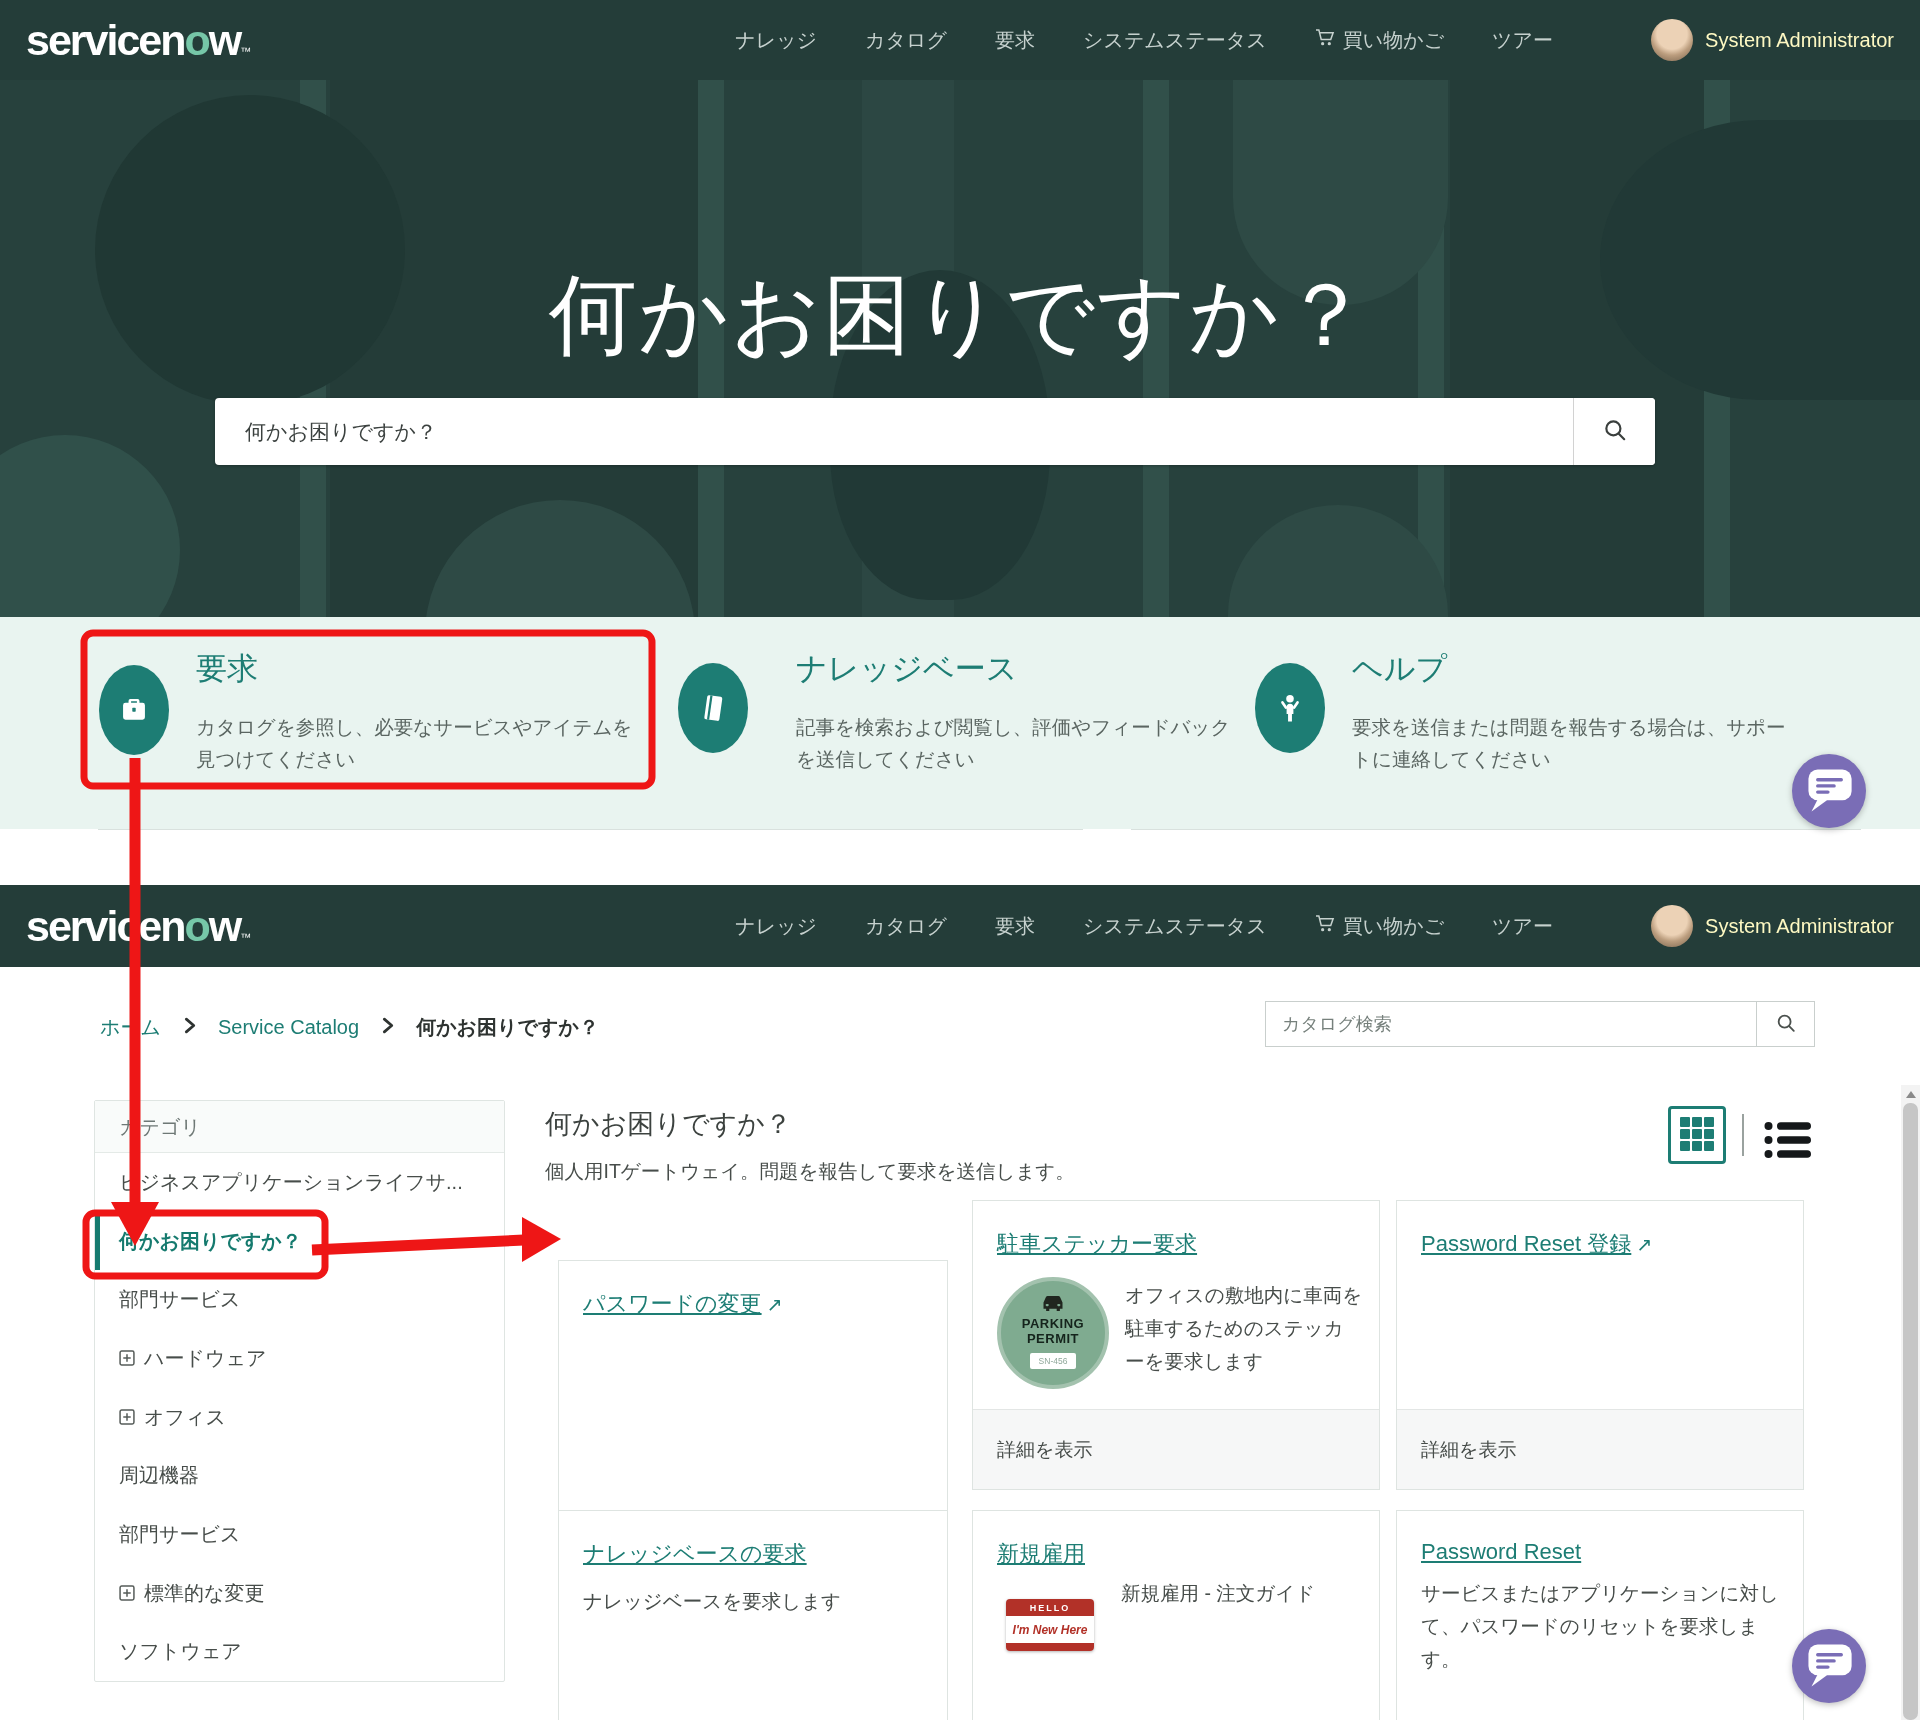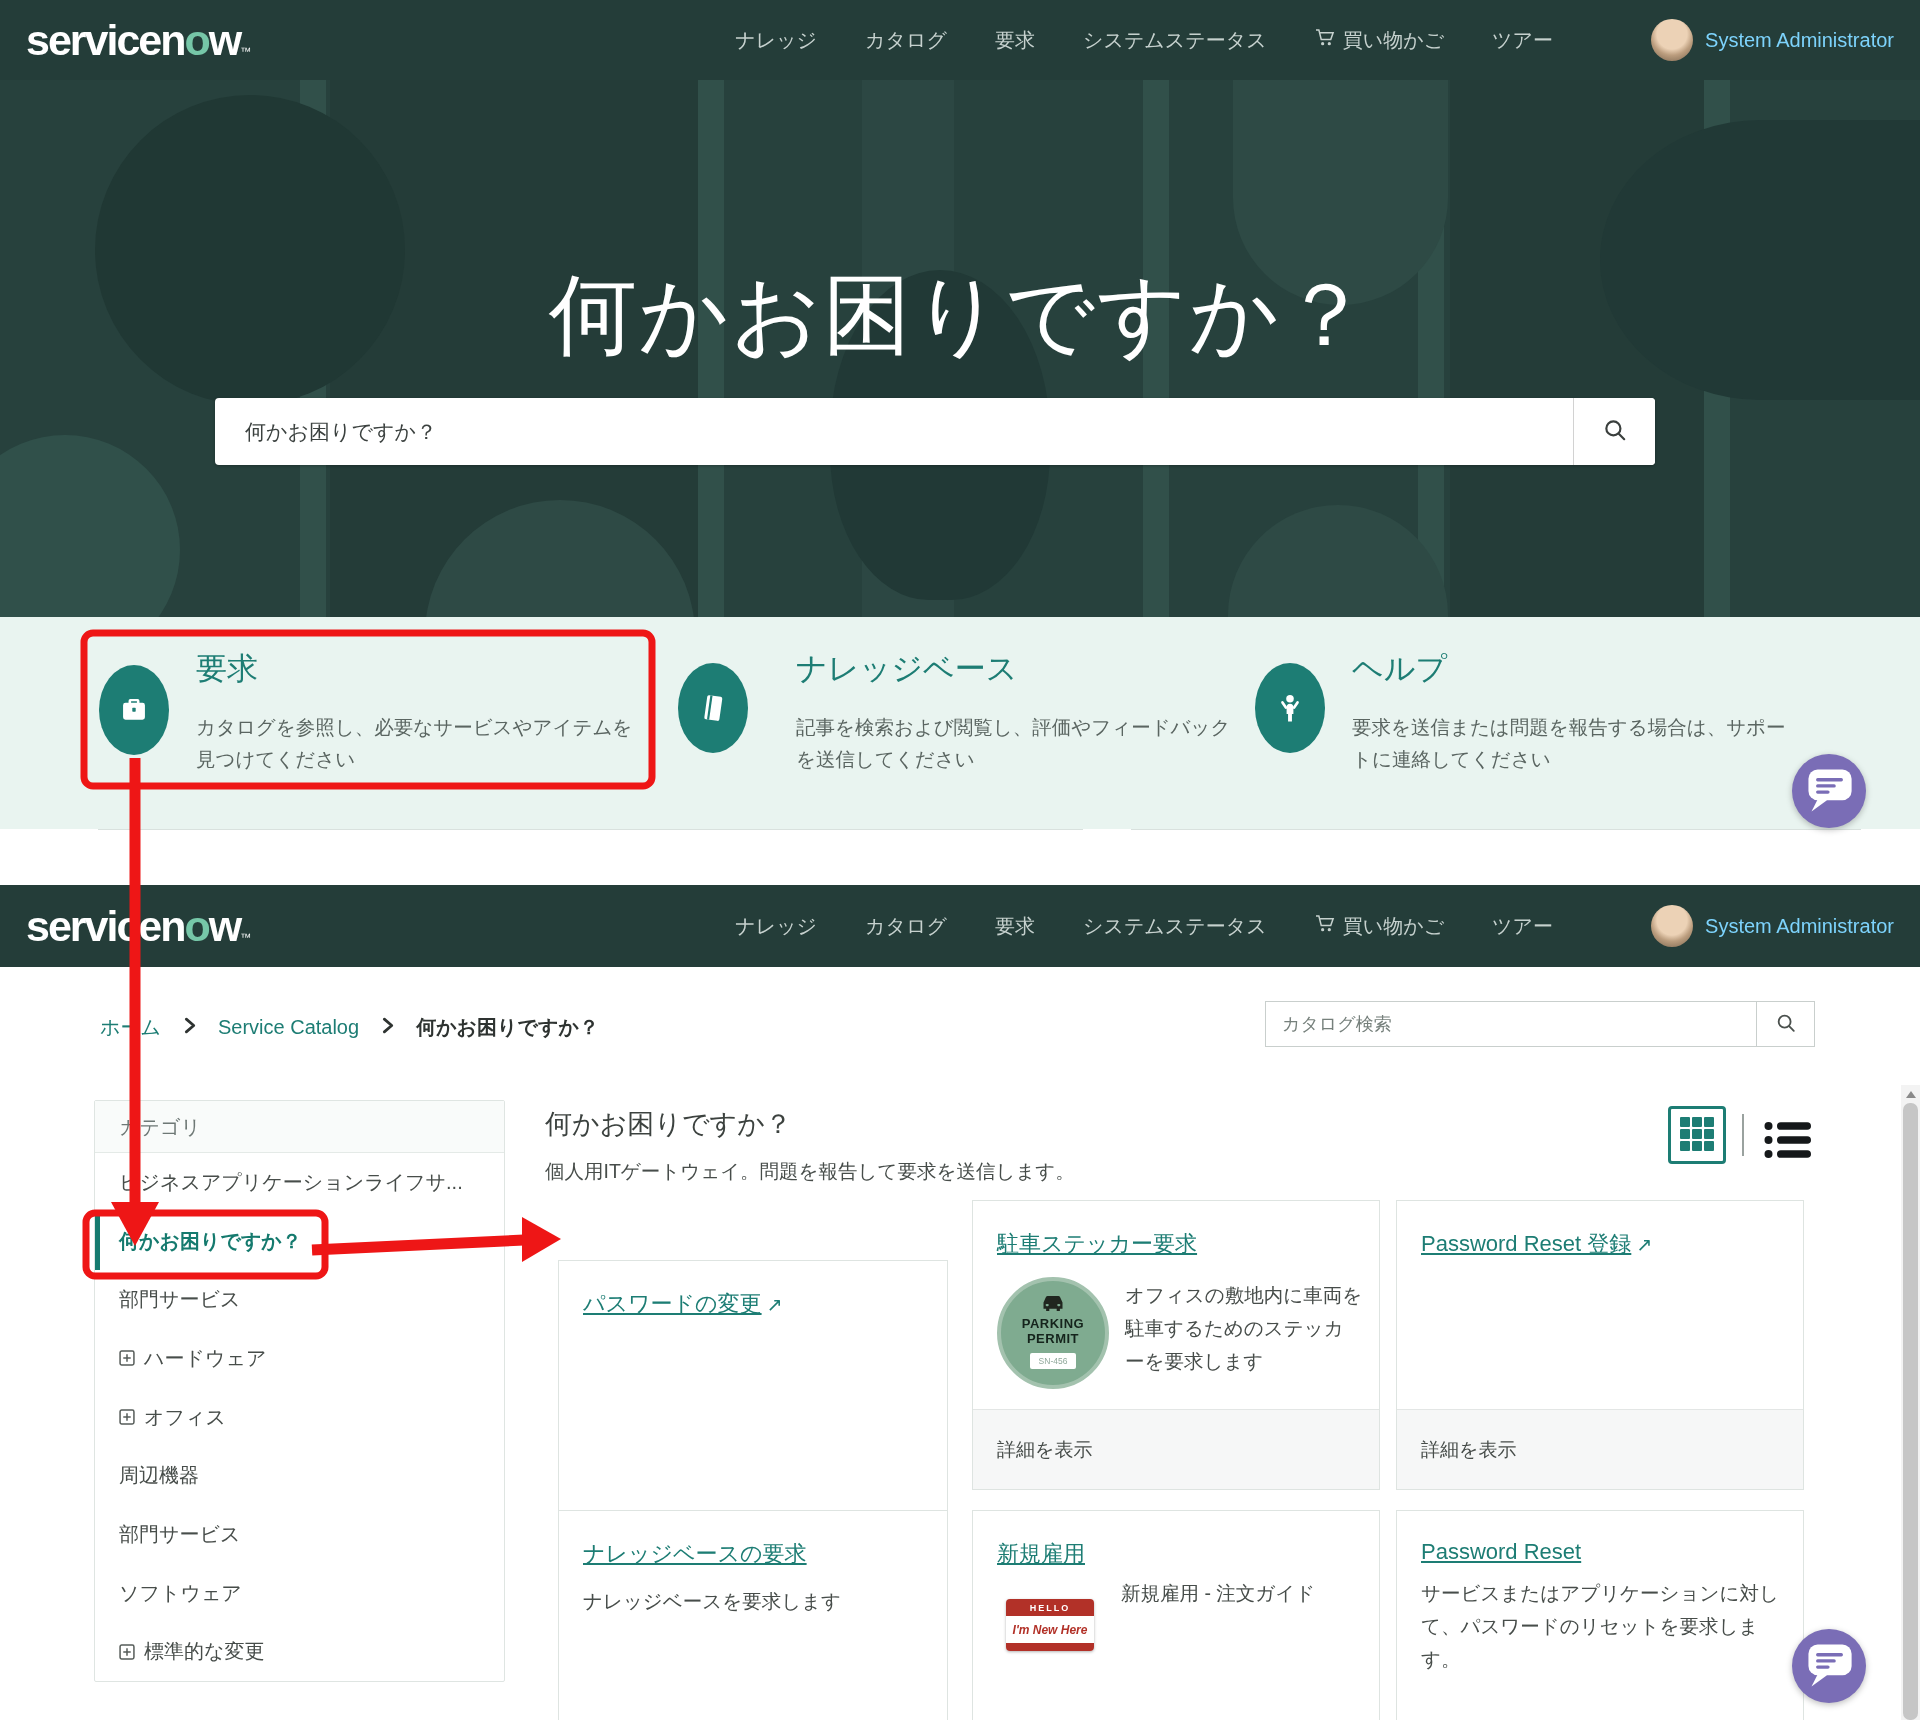--- a/index.html
+++ b/index.html
@@ -10,21 +10,21 @@
   .topnav { position:absolute; left:0; width:100%; height:80px; background:#243d39;
             display:flex; align-items:center; padding:0 26px; z-index:5; }
   .logo { font-size:43px; font-weight:800; color:#fff; letter-spacing:-2px; cursor:pointer; white-space:nowrap; }
   .logo .accent { color:#76c7a8; }
   .logo .tm { font-size:11px; font-weight:400; letter-spacing:0; vertical-align:baseline; }
   .nav-links { margin-left:auto; display:flex; align-items:center; gap:48px; }
   .nav-link { color:#c6d1ce; font-size:20px; cursor:pointer; display:flex; align-items:center; gap:7px; white-space:nowrap; }
   .nav-user { display:flex; align-items:center; gap:12px; margin-left:50px; cursor:pointer; }
   .avatar { width:42px; height:42px; border-radius:50%;
             background:radial-gradient(circle at 50% 36%, #ecd2b6 0 44%, #bb9d7e 62%, #6f5b46 100%); }
-  .nav-username { color:#7dd3fc; font-size:20px; }
+  .nav-username { color:#fef9c3; font-size:20px; }
 
   
   .hero { position:absolute; top:80px; left:0; width:100%; height:537px; background:#27413d; overflow:hidden; }
   .hs { position:absolute; }
   .stripe { top:0; height:100%; width:26px; background:#31504a; }
   .hero-title { position:absolute; top:176px; left:0; width:100%; text-align:center;
                 color:#fff; font-size:88px; font-weight:400; letter-spacing:2px; }
   .hero-search { position:absolute; top:318px; left:215px; width:1440px; height:67px; background:#fff;
                  border-radius:4px; display:flex; align-items:stretch; box-shadow:0 1px 3px rgba(0,0,0,.25); }
   .hero-search input { flex:1; border:none; outline:none; font-size:21px; padding:0 30px; color:#333;
@@ -298,31 +298,31 @@
         </span>
       <span>オフィス</span>
     </div>
     <div class="side-item">
         <span>周辺機器</span>
       </div>
     <div class="side-item">
         <span>部門サービス</span>
       </div>
     <div class="side-item">
-        <span>ソフトウェア</span>
-      </div>
-    <div class="side-item">
       <span class="plus">
           <svg width="16" height="16" viewBox="0 0 15 15" fill="none" stroke="#565c59" stroke-width="1.4">
             <rect x="1" y="1" width="13" height="13" rx="1.5"></rect>
             <path d="M7.5 4v7M4 7.5h7"></path>
           </svg>
         </span>
       <span>標準的な変更</span>
     </div>
+    <div class="side-item">
+        <span>ソフトウェア</span>
+      </div>
   </div>
 
   <div class="main-title">何かお困りですか？</div>
   <div class="main-subtitle">個人用ITゲートウェイ。問題を報告して要求を送信します。</div>
 
   <button class="grid-btn">
     <span><svg width="36" height="36" viewBox="0 0 36 36">
           <g fill="#1d7d74">
             <rect x="1" y="1" width="10" height="10" rx="1"></rect>
             <rect x="13" y="1" width="10" height="10" rx="1"></rect>

